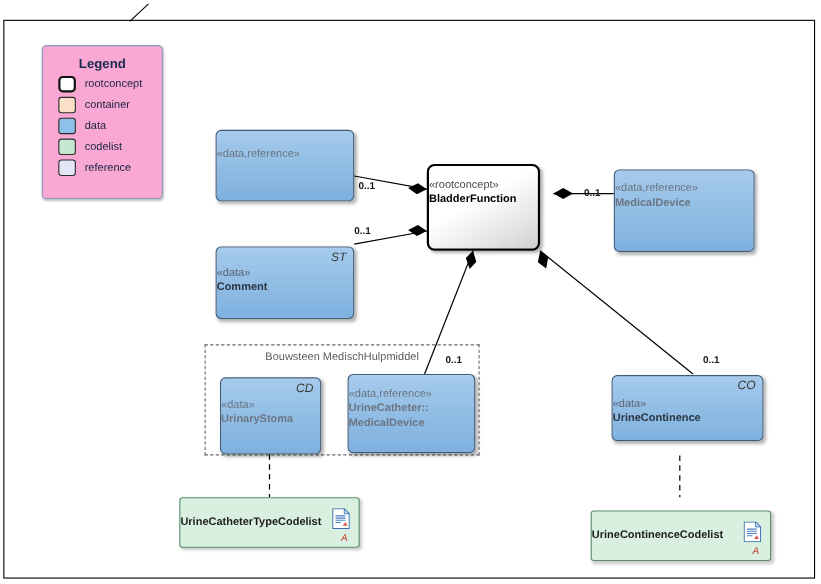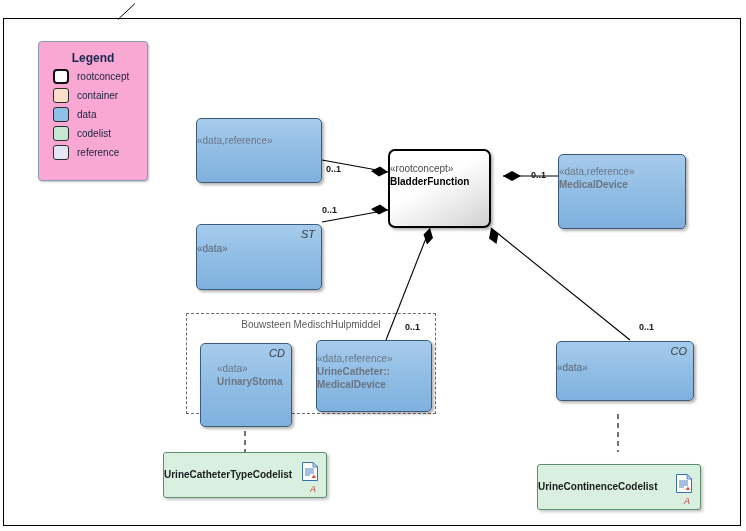--- a/index.html
+++ b/index.html
@@ -283,37 +283,39 @@
   </div>
 
   <div class="node data muted" style="left:558px; top:154px; width:128px; height:75px;">
     <div class="stereo" style="margin-top:10px;">«data,reference»</div>
     <div class="nname">MedicalDevice</div>
   </div>
 
   <div class="node data" style="left:196px; top:224px; width:126px; height:66px;">
     <div class="corner-tag">ST</div>
     <div class="stereo" style="margin-top:17px;">«data»</div>
-  </div>
-
-  <div class="node data muted" style="left:200px; top:343px; width:92px; height:84px;padding-left:16px;">
+    <div class="nname">Comment</div>
+  </div>
+
+  <div class="node data muted" style="left:200px; top:343px; width:92px; height:70px;">
     <div class="corner-tag">CD</div>
     <div class="stereo" style="margin-top:18px;">«data»</div>
     <div class="nname">UrinaryStoma</div>
   </div>
 
   <div class="node data muted" style="left:316px; top:340px; width:116px; height:72px;">
     <div class="stereo" style="margin-top:11px;">«data,reference»</div>
     <div class="nname">UrineCatheter::</div>
     <div class="nname">MedicalDevice</div>
   </div>
 
   <div class="node data" style="left:556px; top:341px; width:138px; height:60px;">
     <div class="corner-tag">CO</div>
     <div class="stereo" style="margin-top:19px;">«data»</div>
+    <div class="nname">UrineContinence</div>
   </div>
 
   <div class="node codelist" style="left:163px; top:452px; width:164px; height:46px;">
     <div class="cl-name">UrineCatheterTypeCodelist</div>
     <svg class="doc-icon" width="16" height="19" viewBox="0 0 16 19">
       <polygon points="0.5,0.5 11,0.5 15.5,5 15.5,18.5 0.5,18.5" fill="#ffffff" stroke="#3a6fb0" stroke-width="1"></polygon>
       <polygon points="11,0.5 15.5,5 11,5" fill="#cfe0f2" stroke="#3a6fb0" stroke-width="0.8"></polygon>
       <g stroke="#4a7fc1" stroke-width="1">
         <line x1="3" y1="7" x2="12" y2="7"></line>
         <line x1="3" y1="9" x2="12" y2="9"></line>

